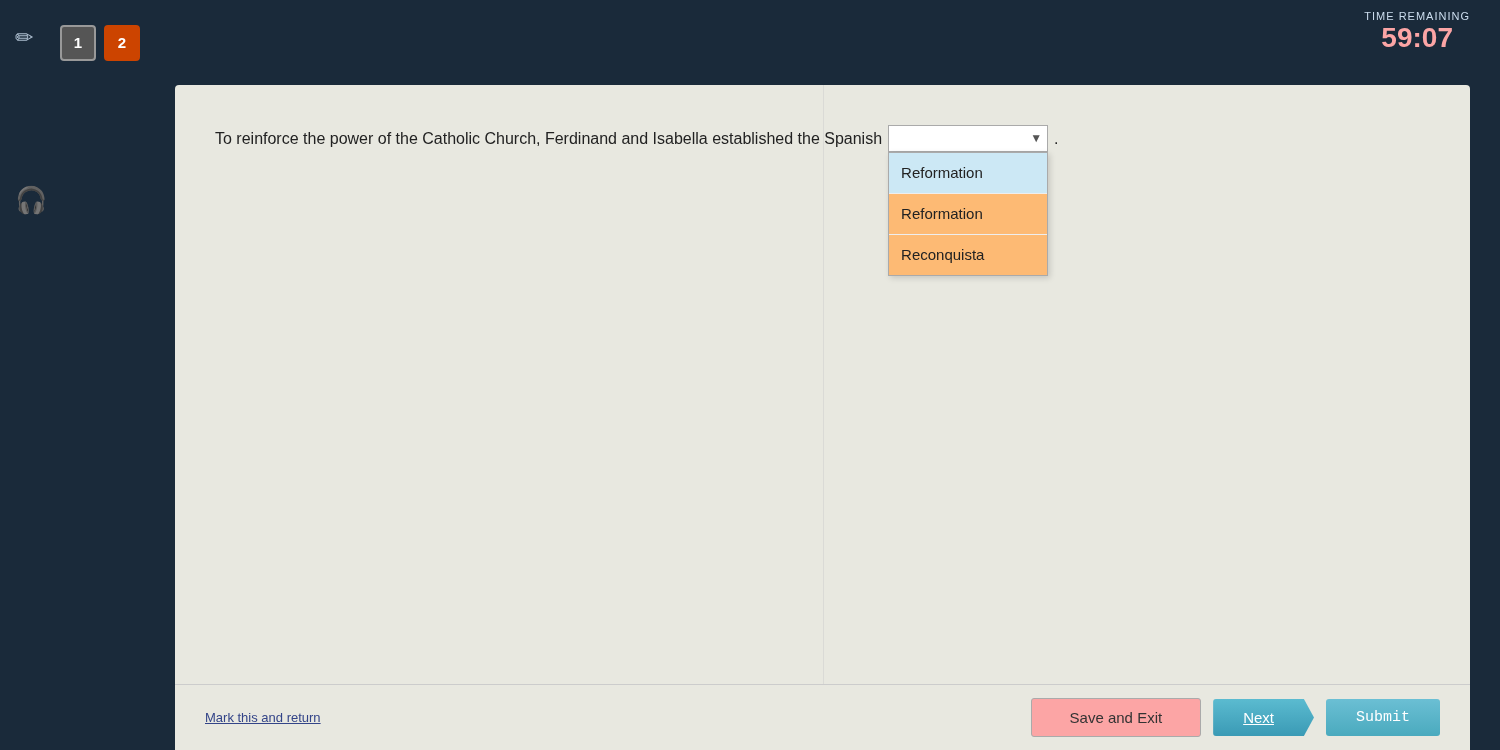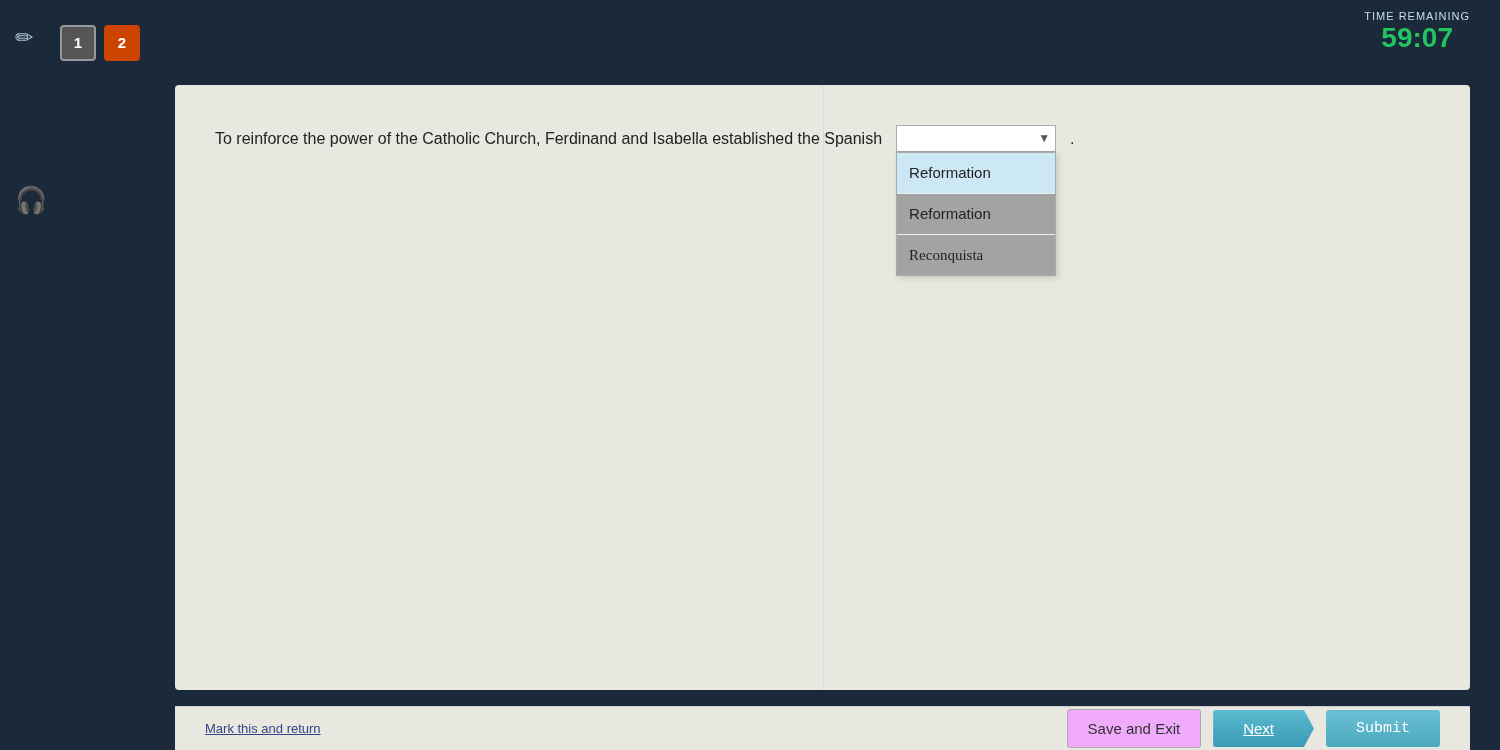--- a/index.html
+++ b/index.html
@@ -37,21 +37,21 @@
     .time-label {
       font-size: 11px;
       letter-spacing: 1px;
       text-transform: uppercase;
       text-align: center;
     }
 
     .time-value {
       font-size: 28px;
       font-weight: bold;
-      color: #22c55e;
+      color: #fca5a5;
     }
 
     .question-buttons {
       display: flex;
       gap: 8px;
       margin-left: 40px;
     }
 
     .q-btn {
       width: 36px;
@@ -107,21 +107,21 @@
       padding: 30px 40px;
     }
 
     .question-text {
       font-size: 16px;
       color: #222;
       line-height: 1.6;
       display: flex;
       align-items: center;
       flex-wrap: wrap;
-      gap: 14px;
+      gap: 6px;
       margin-top: 10px;
     }
 
     .dropdown-wrapper {
       position: relative;
       display: inline-block;
     }
 
     .dropdown-select {
       appearance: none;
@@ -143,56 +143,55 @@
       pointer-events: none;
       color: #555;
       font-size: 12px;
     }
 
     
     .dropdown-open {
       position: absolute;
       top: 100%;
       left: 0;
-      background: #a3a3a3;
+      background: #fdba74;
       border: 1px solid #aaa;
       min-width: 160px;
       z-index: 100;
       box-shadow: 2px 2px 6px rgba(0,0,0,0.15);
     }
 
     .dropdown-option {
       padding: 8px 12px;
       font-size: 15px;
       color: #222;
       cursor: pointer;
       border-bottom: 1px solid #eee;
     }
 
     .dropdown-option:last-child {
       border-bottom: none;
-      font-family: Liberation Serif, serif;
     }
 
     .dropdown-option.highlighted {
       background: #cce8f5;
     }
 
     .period-dot {
       font-size: 16px;
       color: #222;
     }
 
     
     .bottom-bar {
       position: absolute;
       bottom: 0;
       left: 175px;
       right: 30px;
-      height: 44px;
+      height: 66px;
       background: #e8e8e0;
       display: flex;
       align-items: center;
       justify-content: space-between;
       padding: 0 30px;
       border-top: 1px solid #ccc;
     }
 
     .mark-return-link {
       color: #334488;
@@ -201,23 +200,23 @@
       cursor: pointer;
     }
 
     .bottom-buttons {
       display: flex;
       gap: 12px;
       align-items: center;
     }
 
     .save-exit-btn {
-      background: #f0abfc;
+      background: #fca5a5;
       border: 1px solid #aaa;
-      padding: 10px 20px;
+      padding: 10px 38px;
       font-size: 15px;
       color: #333;
       cursor: pointer;
       border-radius: 3px;
     }
 
     .next-btn {
       background: linear-gradient(to bottom, #5bbbd0, #3a9ab5);
       border: none;
       padding: 10px 30px;

